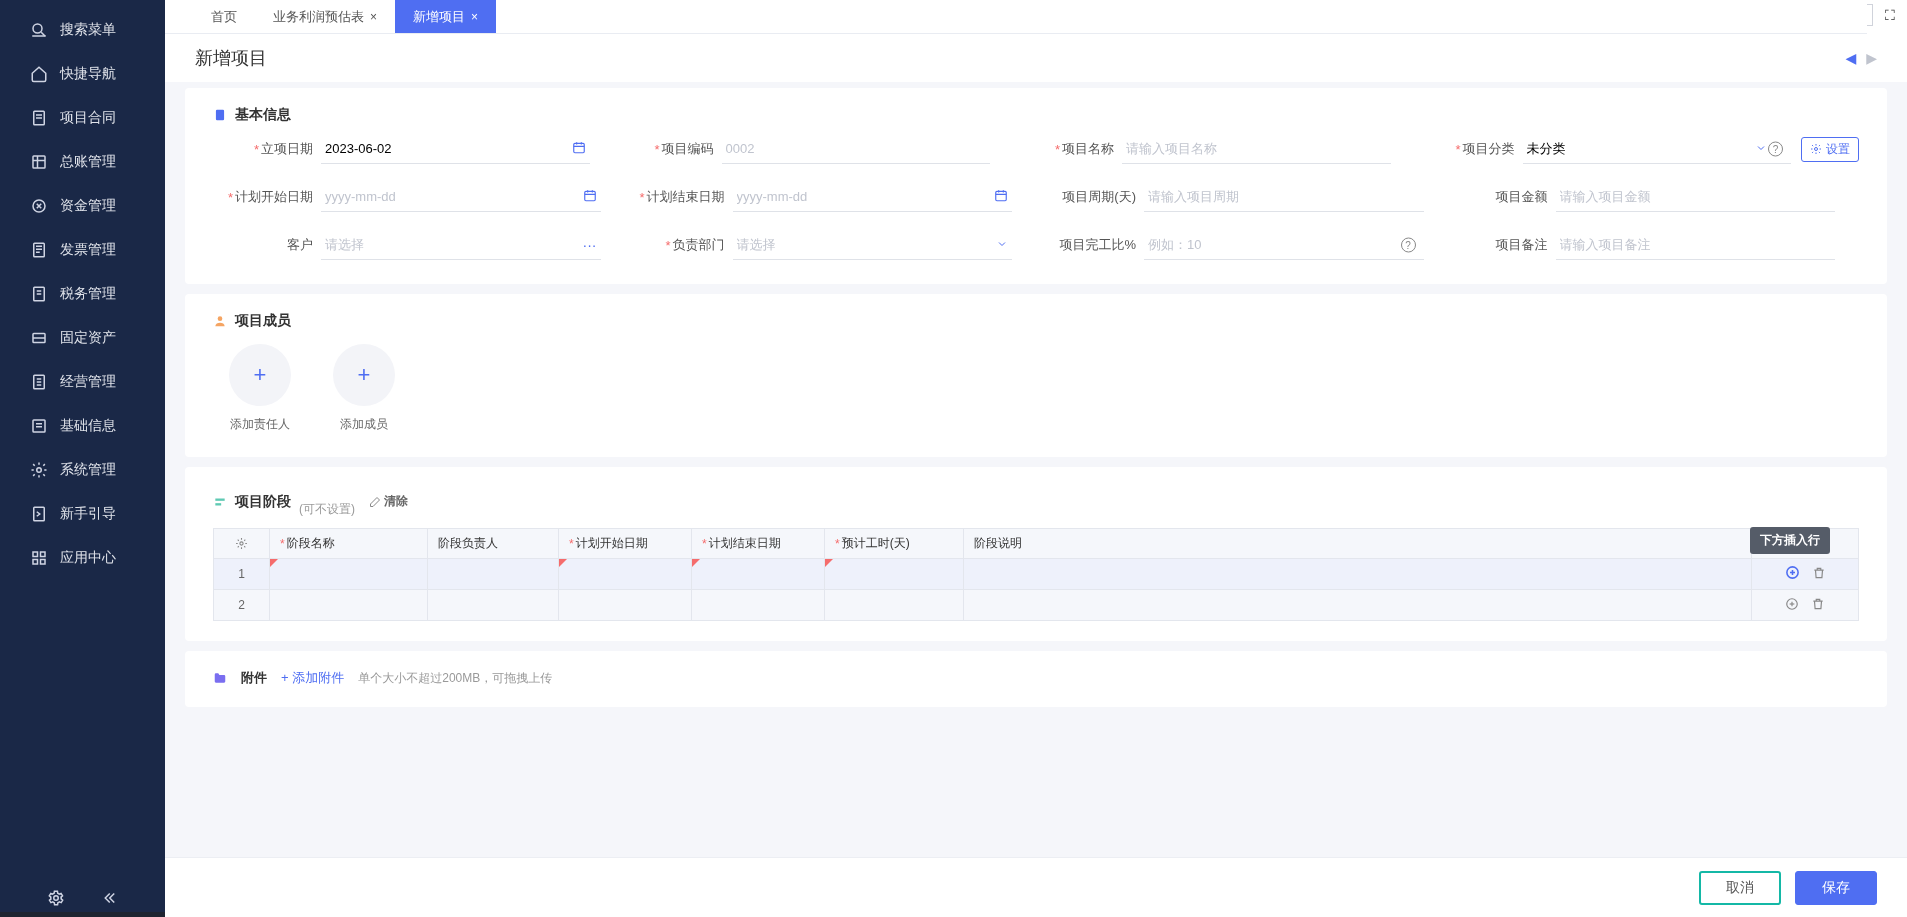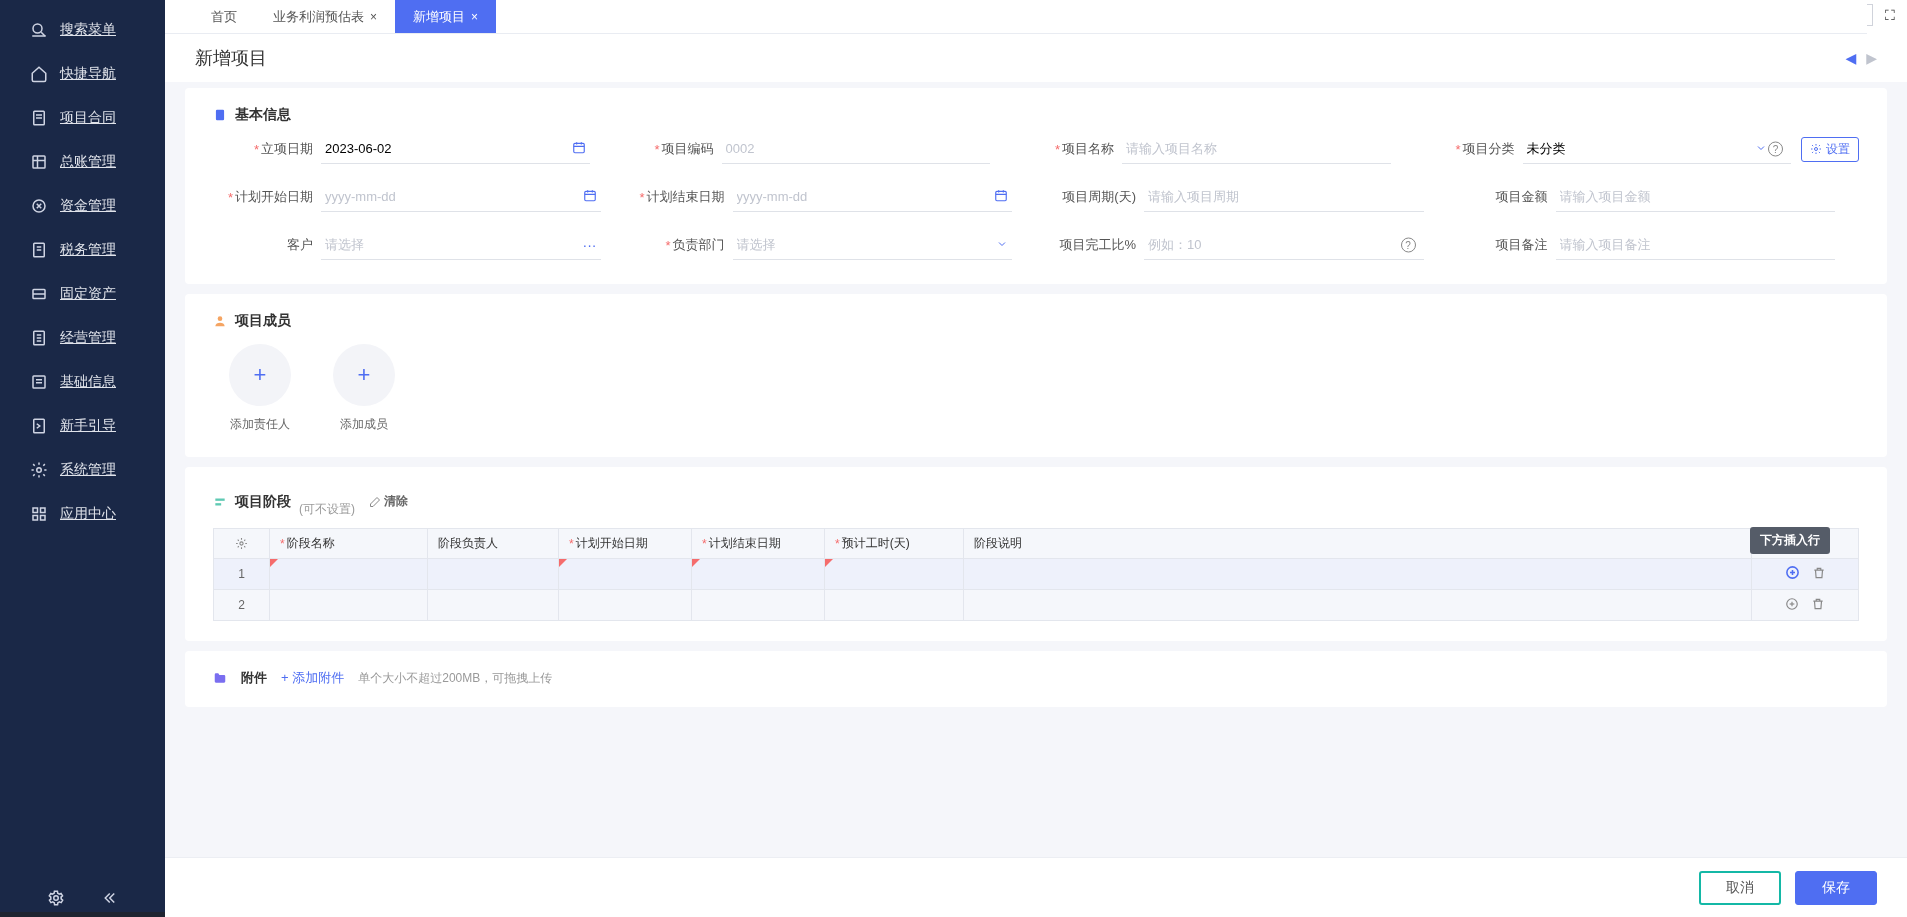--- a/index.html
+++ b/index.html
@@ -1,20 +1,20 @@
 <!DOCTYPE html>
 <html><head>
 <meta charset="utf-8">
 <style>
 * { box-sizing: border-box; margin: 0; padding: 0; font-family: "Microsoft YaHei", -apple-system, sans-serif; }
 body { width: 1907px; height: 917px; overflow: hidden; background: #fff; position: relative; font-size: 13px; color: #333; }
 
 
 .sidebar { position: absolute; left: 0; top: 0; width: 165px; height: 917px; background: #1a2847; color: #e0e3ea; }
-.sidebar-top { padding-top: 8px; text-decoration: underline; }
+.sidebar-top { padding-top: 8px; }
 .sidebar-item { display: flex; align-items: center; height: 44px; padding-left: 30px; cursor: pointer; font-size: 14px; }
 .sidebar-item .icon { width: 18px; height: 18px; margin-right: 12px; flex-shrink: 0; }
 .sidebar-bottom { position: absolute; bottom: 10px; left: 0; width: 100%; display: flex; justify-content: space-around; padding: 0 30px; }
 .sidebar-bottom .icon { width: 18px; height: 18px; cursor: pointer; }
 
 
 .window-controls { position: absolute; right: 6px; top: 4px; display: flex; gap: 6px; }
 .window-controls .wc-btn { width: 22px; height: 22px; border: 1px solid #d0d3db; display: flex; align-items: center; justify-content: center; cursor: pointer; background: #fff; font-size: 14px; }
 
 
@@ -132,20 +132,27 @@
     <div class="sidebar-item">
       <svg class="icon" viewBox="0 0 24 24" fill="none" stroke="#cfd4e3" stroke-width="2">
           <circle cx="12" cy="12" r="8"></circle>
           <path d="M9 9l6 6M15 9l-6 6"></path>
         </svg>
       <span>资金管理</span>
     </div>
     <div class="sidebar-item">
       <svg class="icon" viewBox="0 0 24 24" fill="none" stroke="#cfd4e3" stroke-width="2">
           <rect x="5" y="3" width="14" height="18" rx="1"></rect>
+          <path d="M8 7h8M8 11h8M8 15h5"></path>
+        </svg>
+      <span>发票管理</span>
+    </div>
+    <div class="sidebar-item">
+      <svg class="icon" viewBox="0 0 24 24" fill="none" stroke="#cfd4e3" stroke-width="2">
+          <rect x="5" y="3" width="14" height="18" rx="1"></rect>
           <path d="M9 8h6M9 12h6"></path>
         </svg>
       <span>税务管理</span>
     </div>
     <div class="sidebar-item">
       <svg class="icon" viewBox="0 0 24 24" fill="none" stroke="#cfd4e3" stroke-width="2">
           <rect x="4" y="6" width="16" height="12" rx="1"></rect>
           <line x1="4" y1="12" x2="20" y2="12"></line>
         </svg>
       <span>固定资产</span>
@@ -162,31 +169,31 @@
     <div class="sidebar-item">
       <svg class="icon" viewBox="0 0 24 24" fill="none" stroke="#cfd4e3" stroke-width="2">
           <rect x="4" y="4" width="16" height="16" rx="1"></rect>
           <line x1="8" y1="9" x2="16" y2="9"></line>
           <line x1="8" y1="13" x2="16" y2="13"></line>
         </svg>
       <span>基础信息</span>
     </div>
     <div class="sidebar-item">
       <svg class="icon" viewBox="0 0 24 24" fill="none" stroke="#cfd4e3" stroke-width="2">
+          <circle cx="12" cy="12" r="3"></circle>
+          <path d="M12 2v3M12 19v3M4.2 4.2l2.1 2.1M17.7 17.7l2.1 2.1M2 12h3M19 12h3M4.2 19.8l2.1-2.1M17.7 6.3l2.1-2.1"></path>
+        </svg>
+      <span>系统管理</span>
+    </div>
+    <div class="sidebar-item">
+      <svg class="icon" viewBox="0 0 24 24" fill="none" stroke="#cfd4e3" stroke-width="2">
           <rect x="5" y="3" width="14" height="18" rx="1"></rect>
           <path d="M9 9l4 3-4 3"></path>
         </svg>
       <span>新手引导</span>
-    </div>
-    <div class="sidebar-item">
-      <svg class="icon" viewBox="0 0 24 24" fill="none" stroke="#cfd4e3" stroke-width="2">
-          <circle cx="12" cy="12" r="3"></circle>
-          <path d="M12 2v3M12 19v3M4.2 4.2l2.1 2.1M17.7 17.7l2.1 2.1M2 12h3M19 12h3M4.2 19.8l2.1-2.1M17.7 6.3l2.1-2.1"></path>
-        </svg>
-      <span>系统管理</span>
     </div>
     <div class="sidebar-item">
       <svg class="icon" viewBox="0 0 24 24" fill="none" stroke="#cfd4e3" stroke-width="2">
           <rect x="4" y="4" width="6" height="6"></rect>
           <rect x="14" y="4" width="6" height="6"></rect>
           <rect x="4" y="14" width="6" height="6"></rect>
           <rect x="14" y="14" width="6" height="6"></rect>
         </svg>
       <span>应用中心</span>
     </div>

